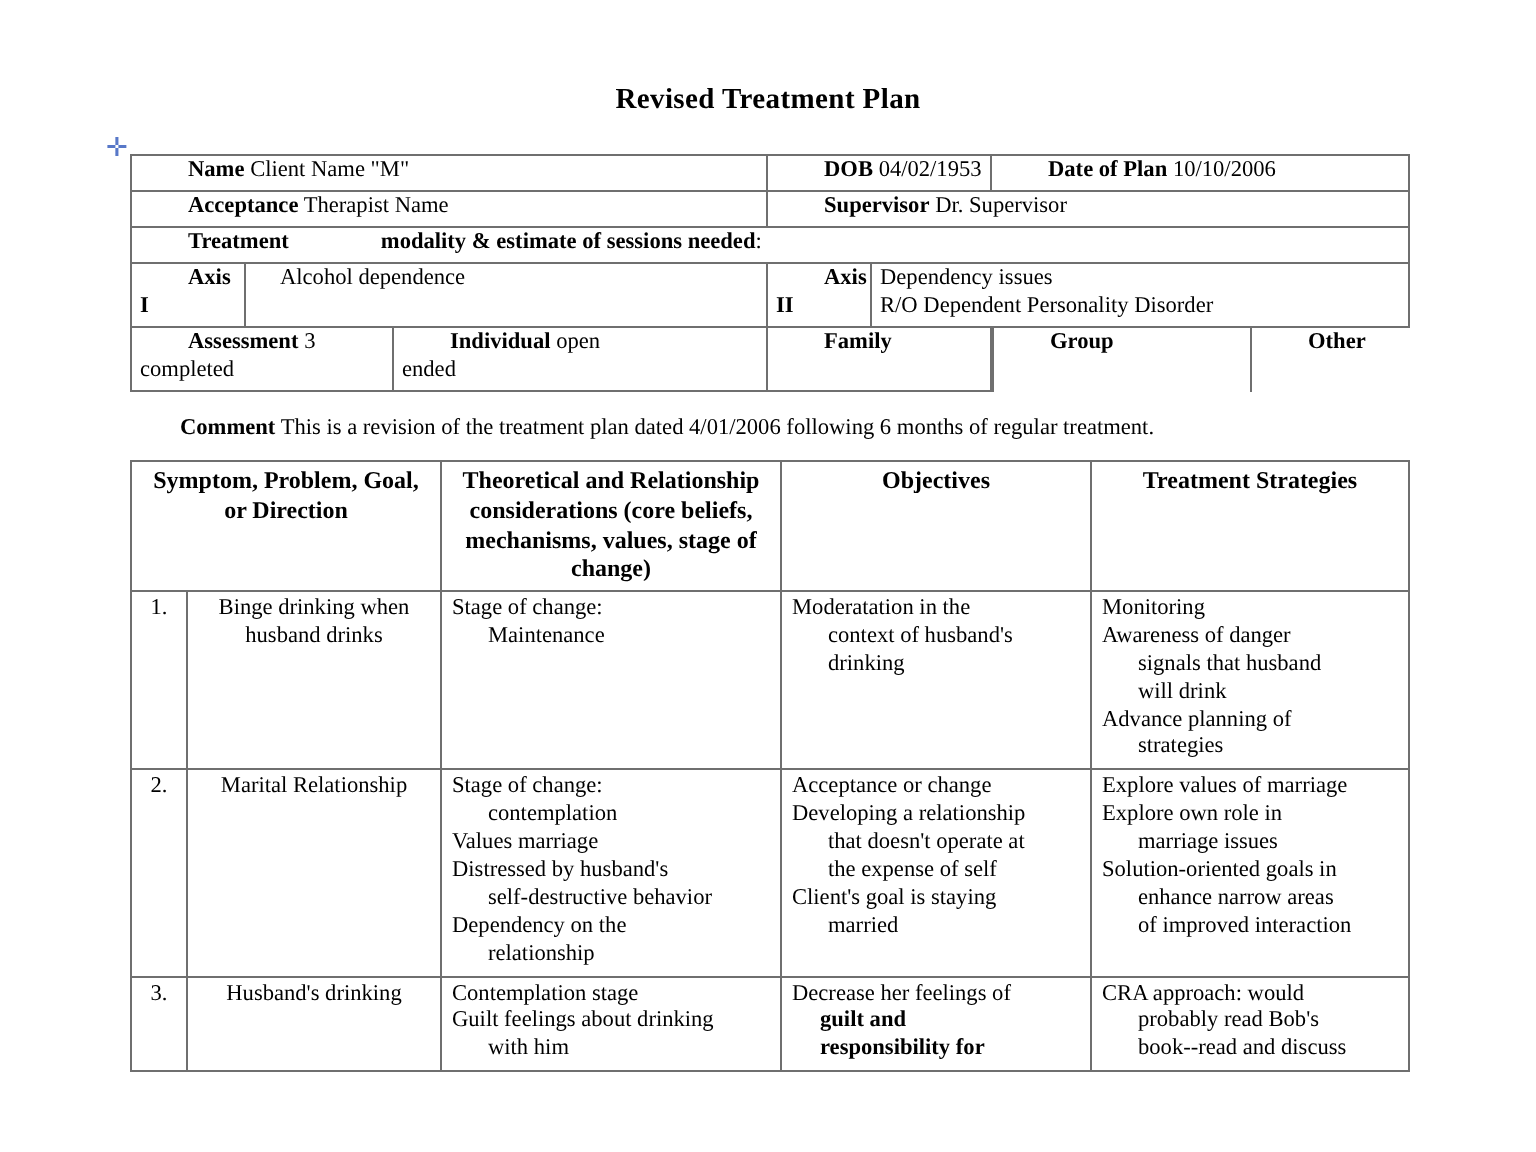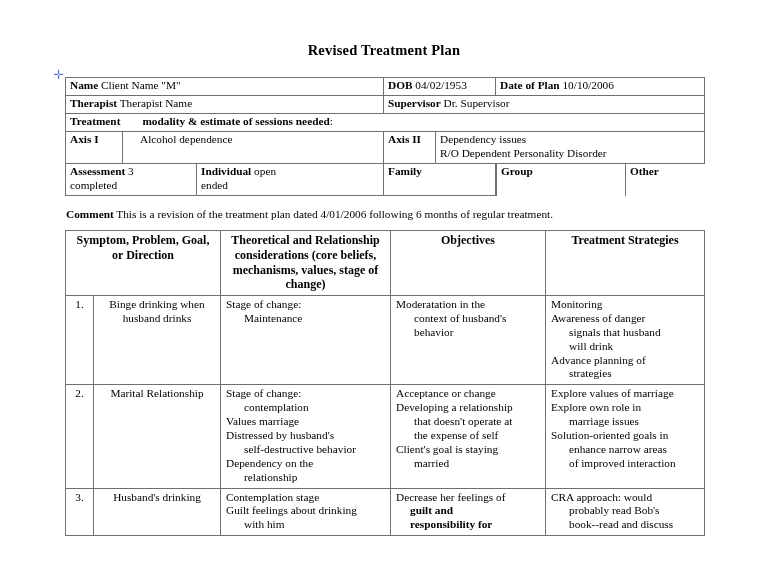--- a/index.html
+++ b/index.html
@@ -57,21 +57,21 @@
     border-collapse: collapse;
     table-layout: fixed;
     font-size: 11.3px;
     line-height: 1.23;
   }
   table.doc-table td {
     border: 1px solid #6f6f6f;
     vertical-align: top;
     padding: 1px 4px 2px 4px;
   }
-  .b { font-weight: bold; }
+  .b { font-weight: bold; margin-left: 24px; }
 
   
   #info-table {
     left: 65px;
     top: 65px;
     width: 639px;
   }
   #info-table td { height: 14px; }
   .cell-tall { height: 28px !important; }
 
@@ -146,21 +146,21 @@
           <span>04/02/1953</span>
         </td>
         <td>
           <span class="b">Date of Plan</span>
           <span>10/10/2006</span>
         </td>
       </tr>
 
       <tr>
         <td colspan="3">
-          <span class="b">Therapist</span>
+          <span class="b">Acceptance</span>
           <span>Therapist Name</span>
         </td>
         <td colspan="3">
           <span class="b">Supervisor</span>
           <span>Dr. Supervisor</span>
         </td>
       </tr>
 
 
       <tr>
@@ -248,21 +248,21 @@
           <span class="txt-line">Binge drinking when</span>
           <span class="txt-line">husband drinks</span>
         </td>
         <td>
           <span class="txt-line">Stage of change:</span>
           <span class="txt-ind">Maintenance</span>
         </td>
         <td>
           <span class="txt-line">Moderatation in the</span>
           <span class="txt-ind">context of husband's</span>
-          <span class="txt-ind">behavior</span>
+          <span class="txt-ind">drinking</span>
         </td>
         <td>
           <span class="txt-line">Monitoring</span>
           <span class="txt-line">Awareness of danger</span>
           <span class="txt-ind">signals that husband</span>
           <span class="txt-ind">will drink</span>
           <span class="txt-line">Advance planning of</span>
           <span class="txt-ind">strategies</span>
         </td>
       </tr>

